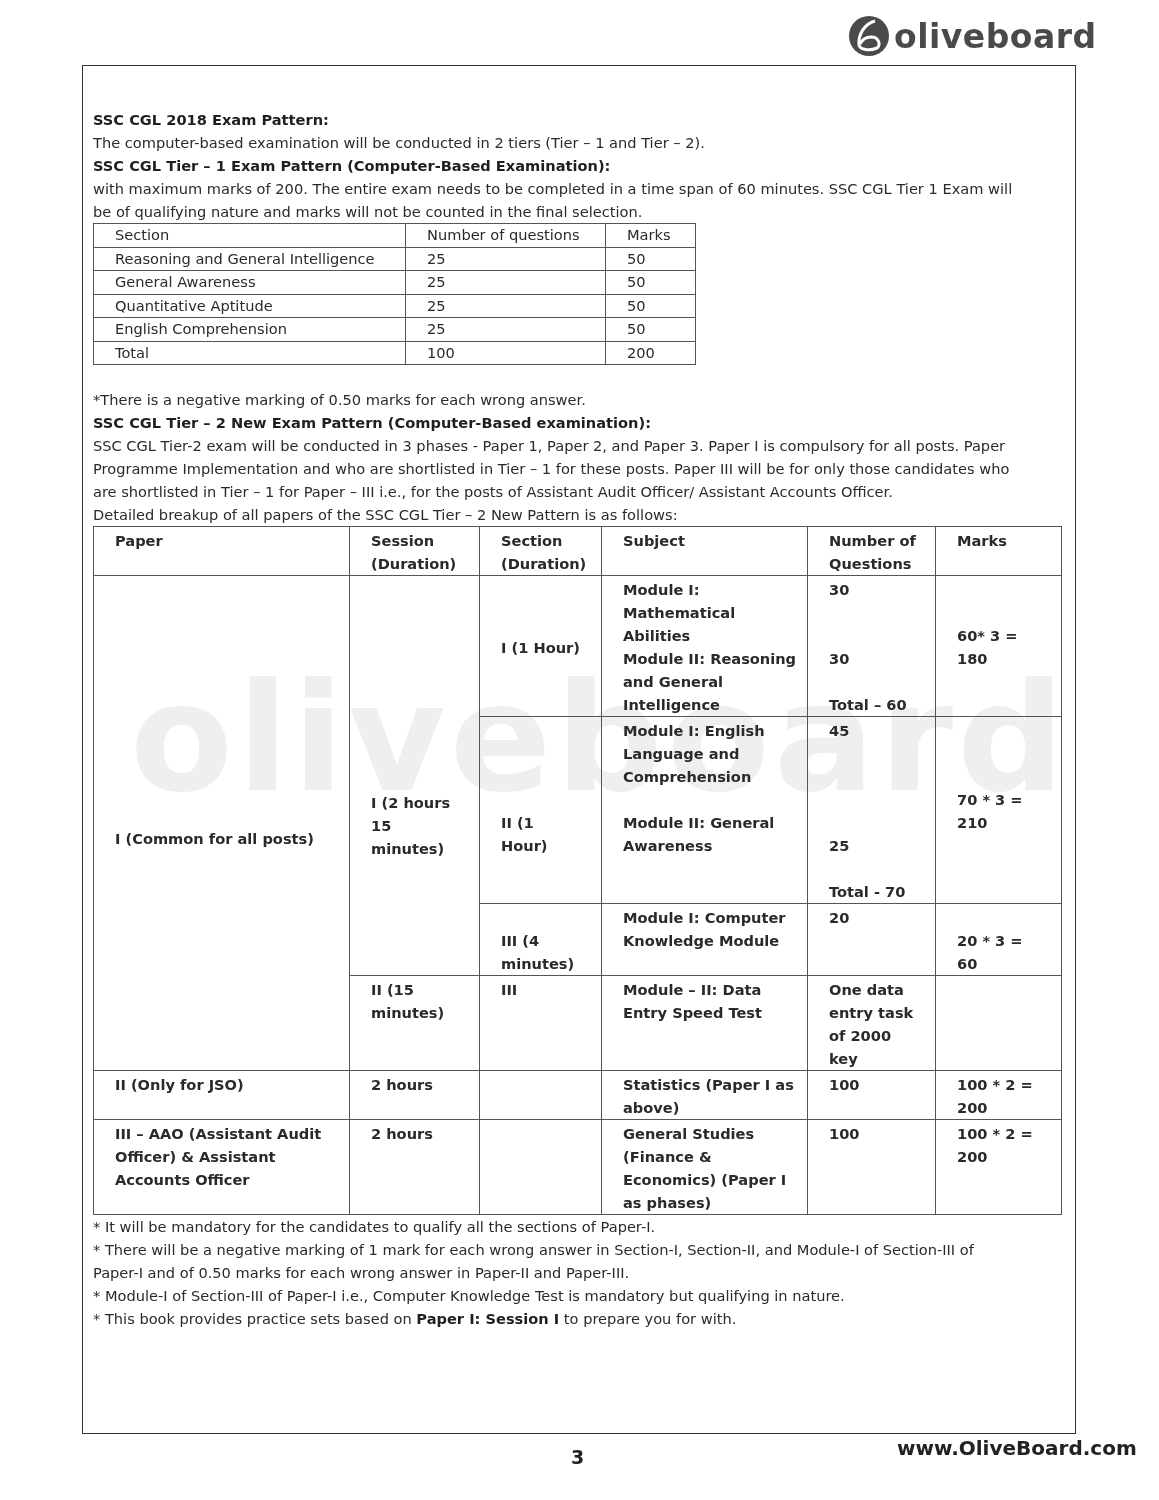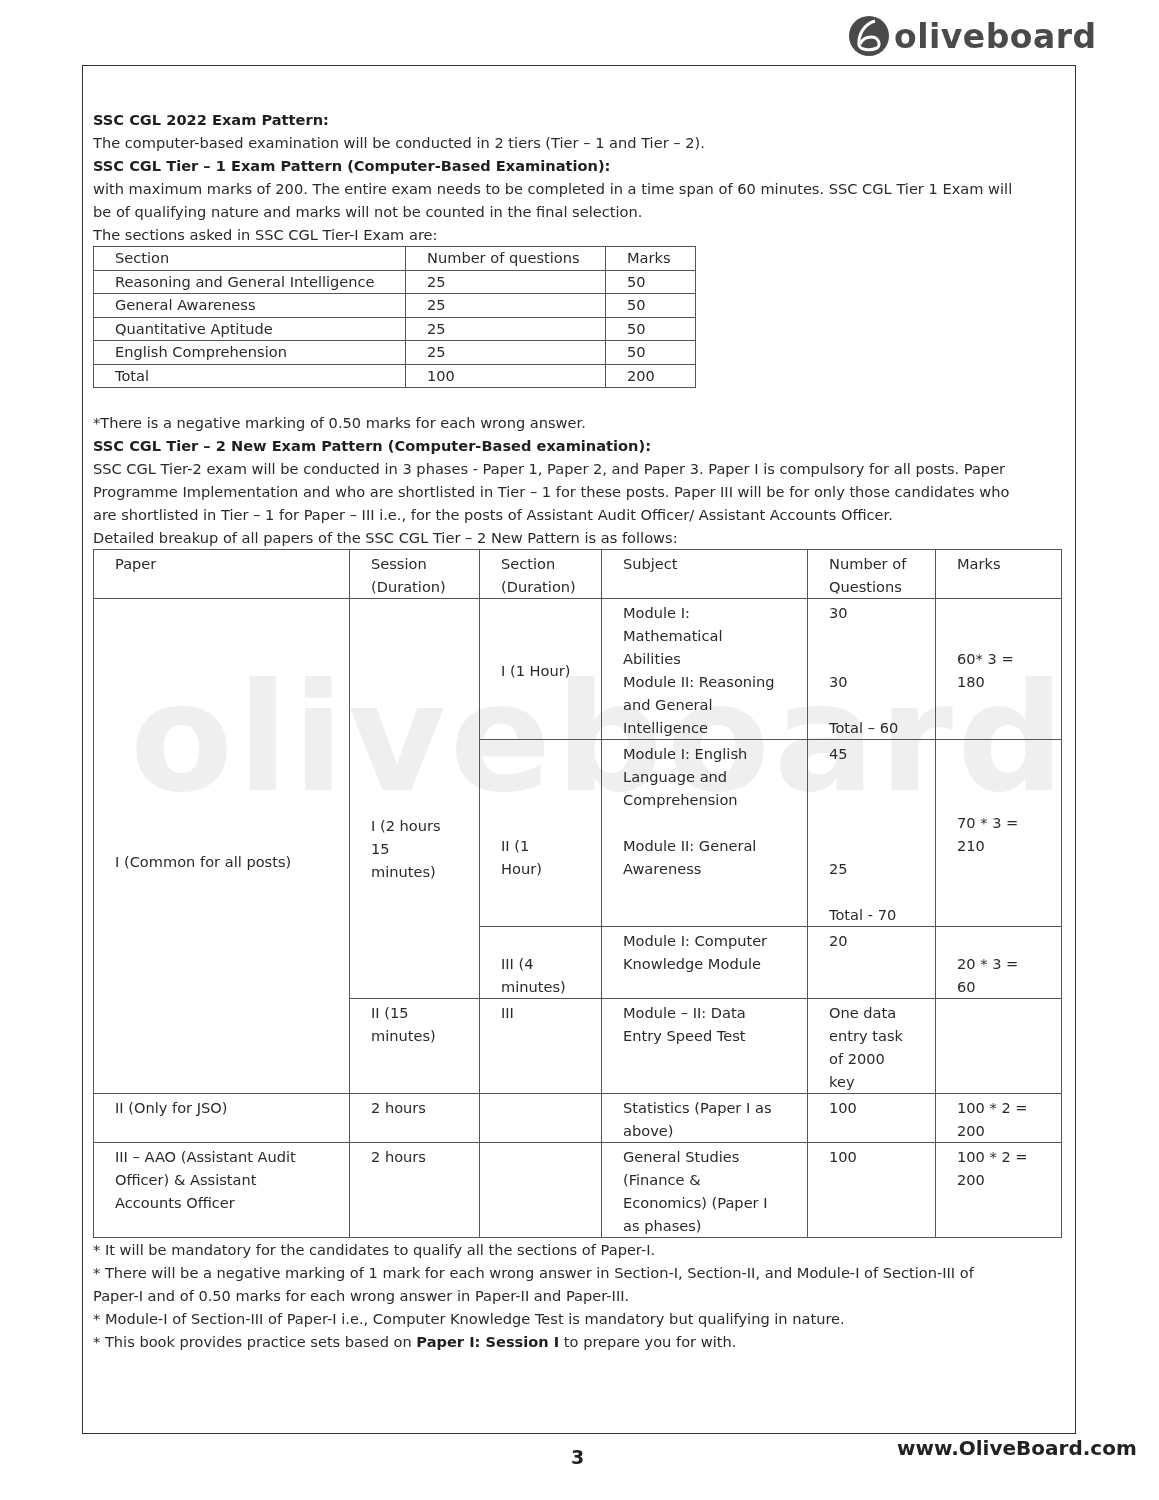--- a/index.html
+++ b/index.html
@@ -14,21 +14,21 @@
   .watermark { position:absolute; left:116px; top:658px; width:900px; height:160px; pointer-events:none;
                display:flex; align-items:center; opacity:1; }
   .wm-text { font-weight:bold; font-size:150px; color:#efefef; letter-spacing:4px; margin-left:14px; line-height:1; }
   .content { position:absolute; left:93px; top:108px; width:972px; font-size:14.6px; line-height:23px; }
   .content p { margin:0; }
   .b { font-weight:bold; color:#1f1f1f; }
   table { border-collapse:collapse; position:relative; z-index:1; }
   .t1 { margin-top:0px; width:603px; }
   .t1 td { border:1.2px solid #555; padding:0 0 0 21px; height:22.5px; line-height:22px; font-size:14.6px; }
   .t2 { width:969px; margin-top:0; }
-  .t2 td { border:1.2px solid #555; padding:2px 8px 0 21px; vertical-align:top; font-size:14.6px; line-height:23px; }
+  .t2 td { border:1.2px solid #555; padding:2px 8px 0 21px; vertical-align:top; font-size:14.6px; line-height:23px;font-weight:bold; }
   .ln { display:block; white-space:pre; }
   .pagenum { position:absolute; left:571px; top:1446px; font-weight:bold; font-size:19px; color:#222; }
   .site { position:absolute; left:897px; top:1436px; font-weight:bold; font-size:20px; color:#222; }
   .gap { height:23px; }
 </style>
 </head>
 <body>
 
 <div class="logo">
   <svg class="logo-mark" viewBox="0 0 42 42">
@@ -42,26 +42,25 @@
 
 <div class="watermark">
   <svg width="170" height="170" viewBox="0 0 42 42">
     <circle cx="21" cy="21" r="20" fill="#efefef"></circle>
     <path d="M27 6 C16 9 10 20 11 30 C12 35 22 36 29 33 C33 30 31 22 23 22 C18 22 14 25 12 29" fill="none" stroke="#fff" stroke-width="3"></path>
   </svg>
   <span class="wm-text">oliveboard</span>
 </div>
 
 <div class="content">
-  <p class="b">SSC CGL 2022 Exam Pattern:</p>
+  <p class="b">SSC CGL 2018 Exam Pattern:</p>
   <p>The computer-based examination will be conducted in 2 tiers (Tier – 1 and Tier – 2).</p>
   <p class="b">SSC CGL Tier – 1 Exam Pattern (Computer-Based Examination):</p>
   <p>with maximum marks of 200. The entire exam needs to be completed in a time span of 60 minutes. SSC CGL Tier 1 Exam will</p>
   <p>be of qualifying nature and marks will not be counted in the final selection.</p>
-  <p>The sections asked in SSC CGL Tier-I Exam are:</p>
 
   <table class="t1">
     <tbody>
         <tr>
       <td style="width:290px">Section</td>
       <td style="width:178px">Number of questions</td>
       <td>Marks</td>
     </tr>
     <tr>
       <td>Reasoning and General Intelligence</td>

